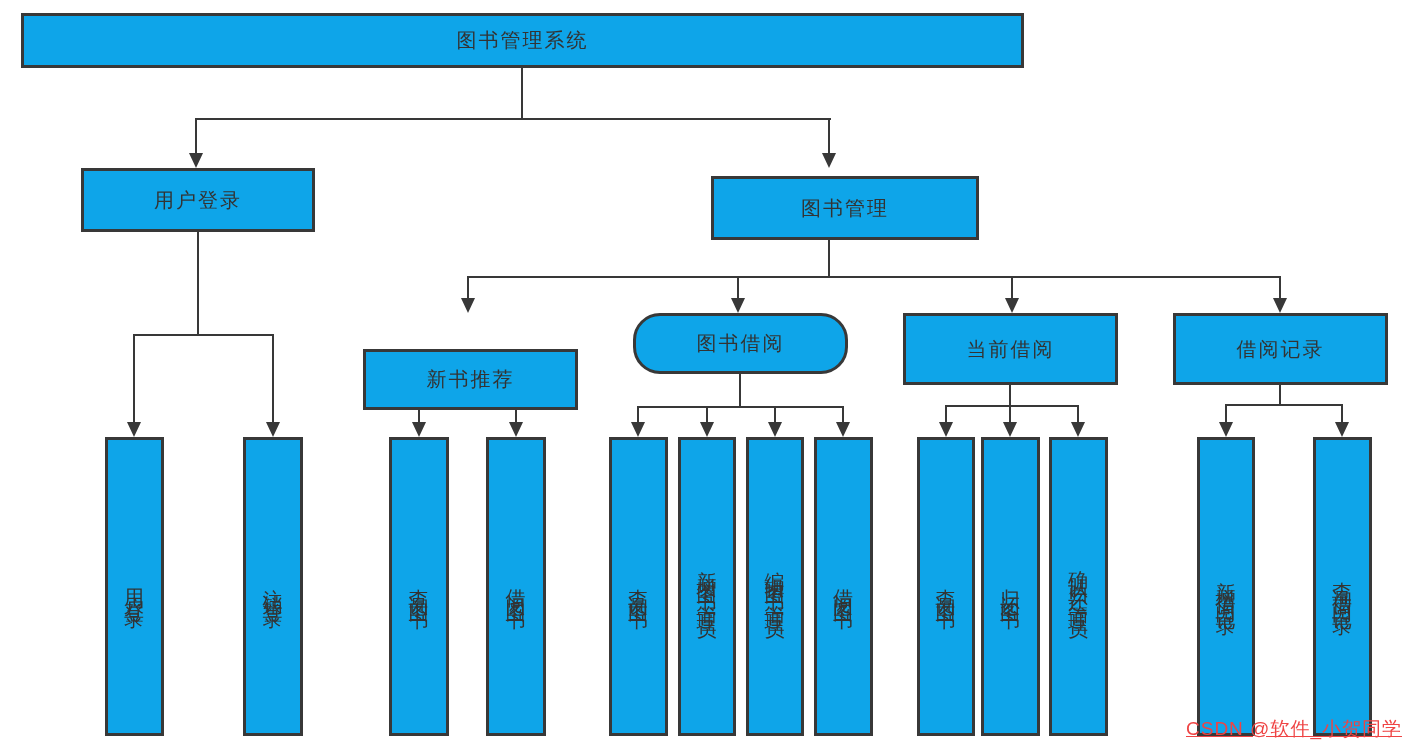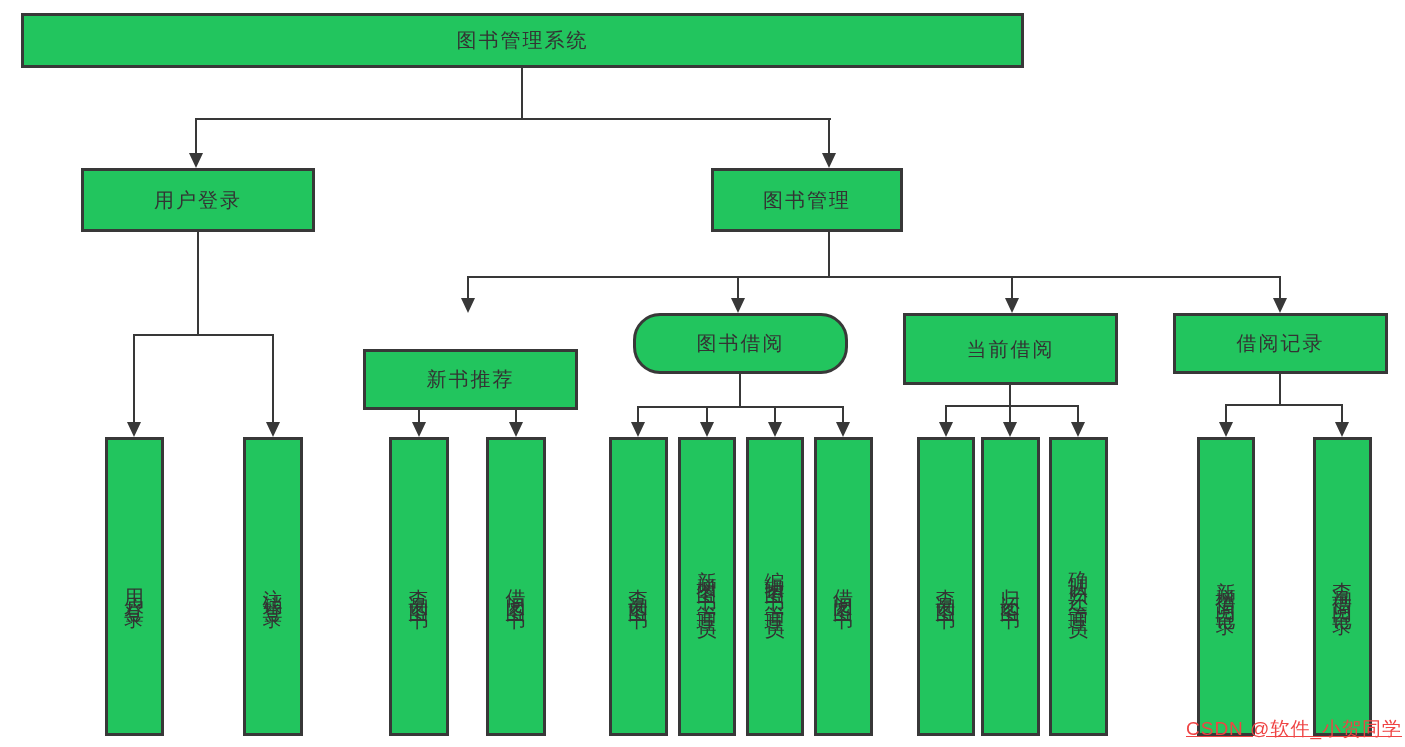--- a/index.html
+++ b/index.html
@@ -11,21 +11,21 @@
     width: 1405px;
     height: 747px;
     background: #ffffff;
     overflow: hidden;
   }
 
   
   .node {
     position: absolute;
     border: 3px solid #383838;
-    background: #22c55e;
+    background: #0ea5e9;
     display: flex;
     align-items: center;
     justify-content: center;
     color: #333333;
     font-family: Liberation Serif, serif;
   }
   .hnode { font-size: 20px; letter-spacing: 2px; }
   .vnode .vlabel {
     writing-mode: vertical-rl;
     text-orientation: mixed;
@@ -118,34 +118,34 @@
   <div class="arrow" style="left:1219px; top:405px; height:32px;"></div>
   <div class="arrow" style="left:1335px; top:405px; height:32px;"></div>
 
   <div class="node hnode" style="left:21px; top:13px; width:1003px; height:55px;">
     <span>图书管理系统</span>
   </div>
 
   <div class="node hnode" style="left:81px; top:168px; width:234px; height:64px;">
     <span>用户登录</span>
   </div>
-  <div class="node hnode" style="left:711px; top:168px; width:192px; height:64px;">
+  <div class="node hnode" style="left:711px; top:176px; width:268px; height:64px;">
     <span>图书管理</span>
   </div>
 
   <div class="node hnode" style="left:363px; top:313px; width:215px; height:61px;margin-top:36px;">
     <span>新书推荐</span>
   </div>
   <div class="node hnode" style="left:633px; top:313px; width:215px; height:61px;border-radius:27px;">
     <span>图书借阅</span>
   </div>
   <div class="node hnode" style="left:903px; top:313px; width:215px; height:72px;">
     <span>当前借阅</span>
   </div>
-  <div class="node hnode" style="left:1173px; top:313px; width:215px; height:61px;">
+  <div class="node hnode" style="left:1173px; top:313px; width:215px; height:72px;">
     <span>借阅记录</span>
   </div>
 
   <div class="node vnode" style="left:105px; top:437px; width:59px; height:299px;">
     <span class="vlabel">用户登录</span>
   </div>
   <div class="node vnode" style="left:243px; top:437px; width:60px; height:299px;">
     <span class="vlabel">注销登录</span>
   </div>
 

